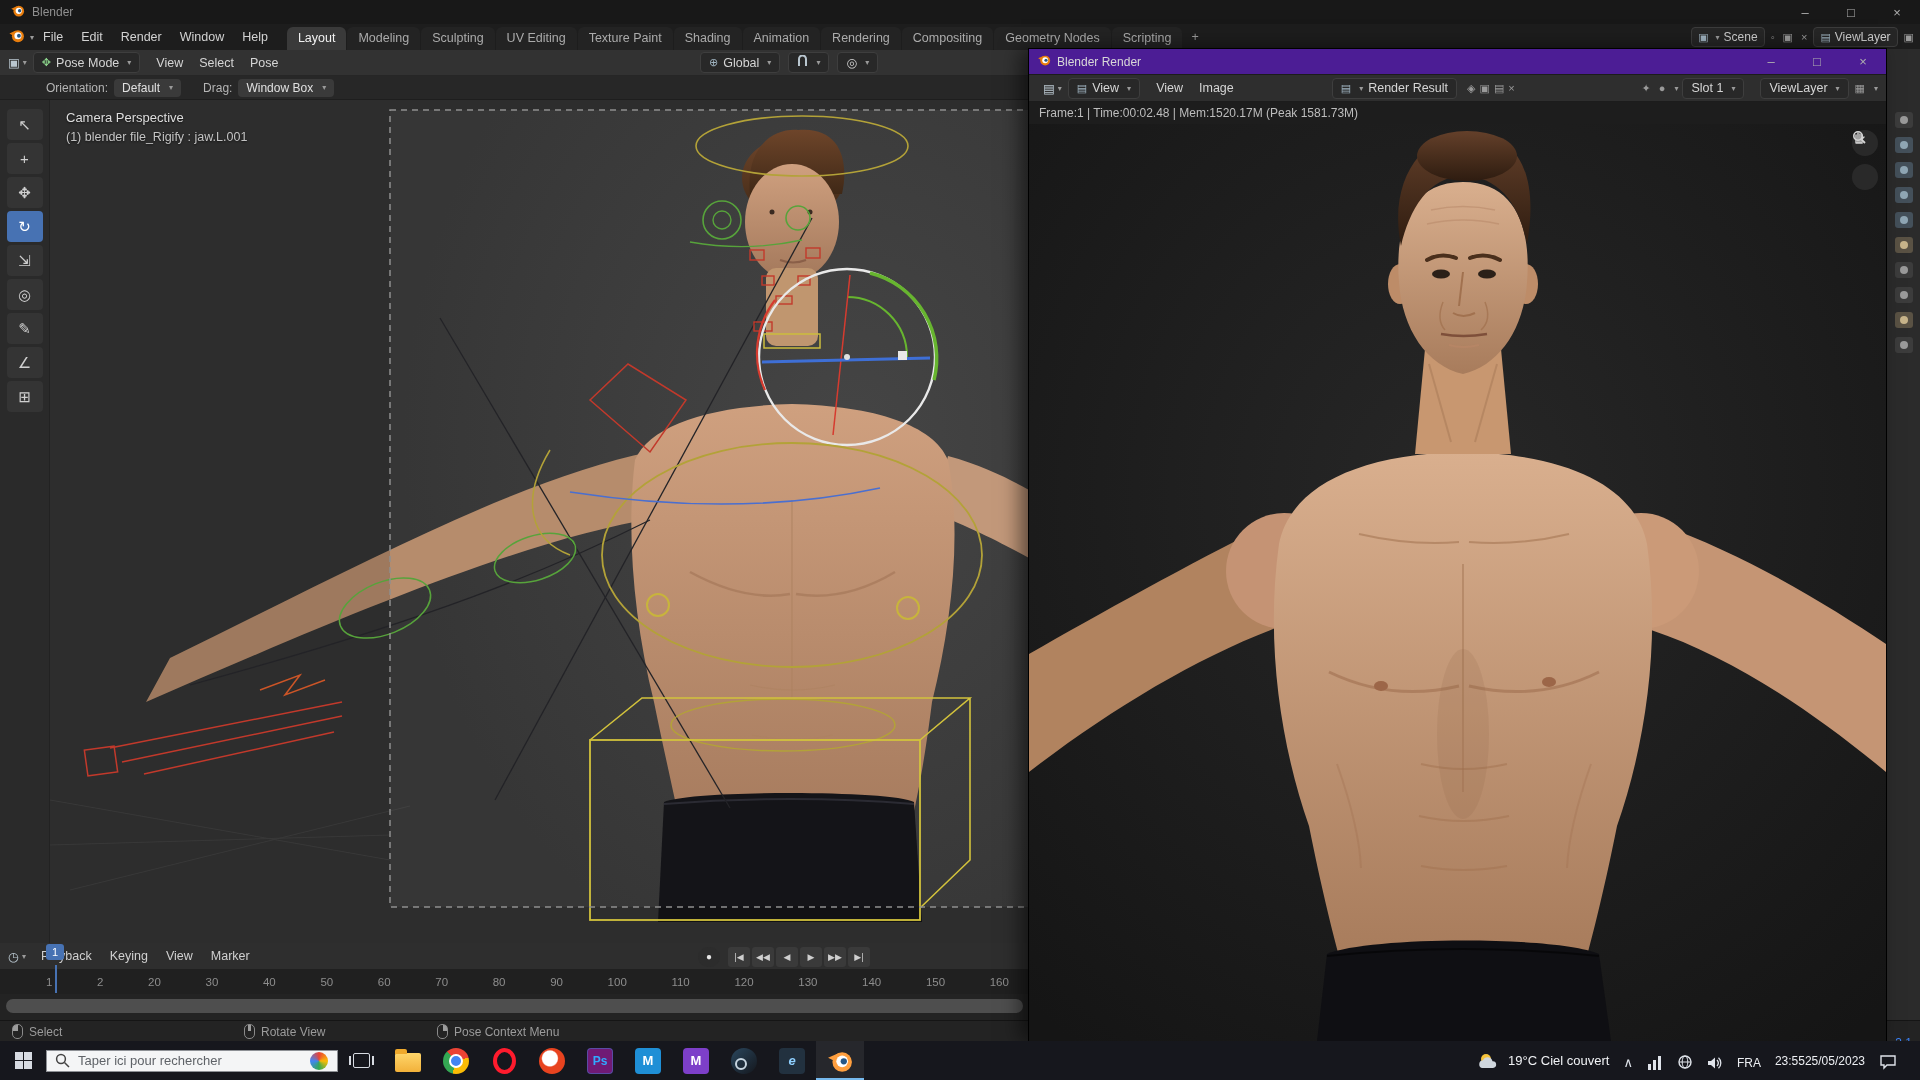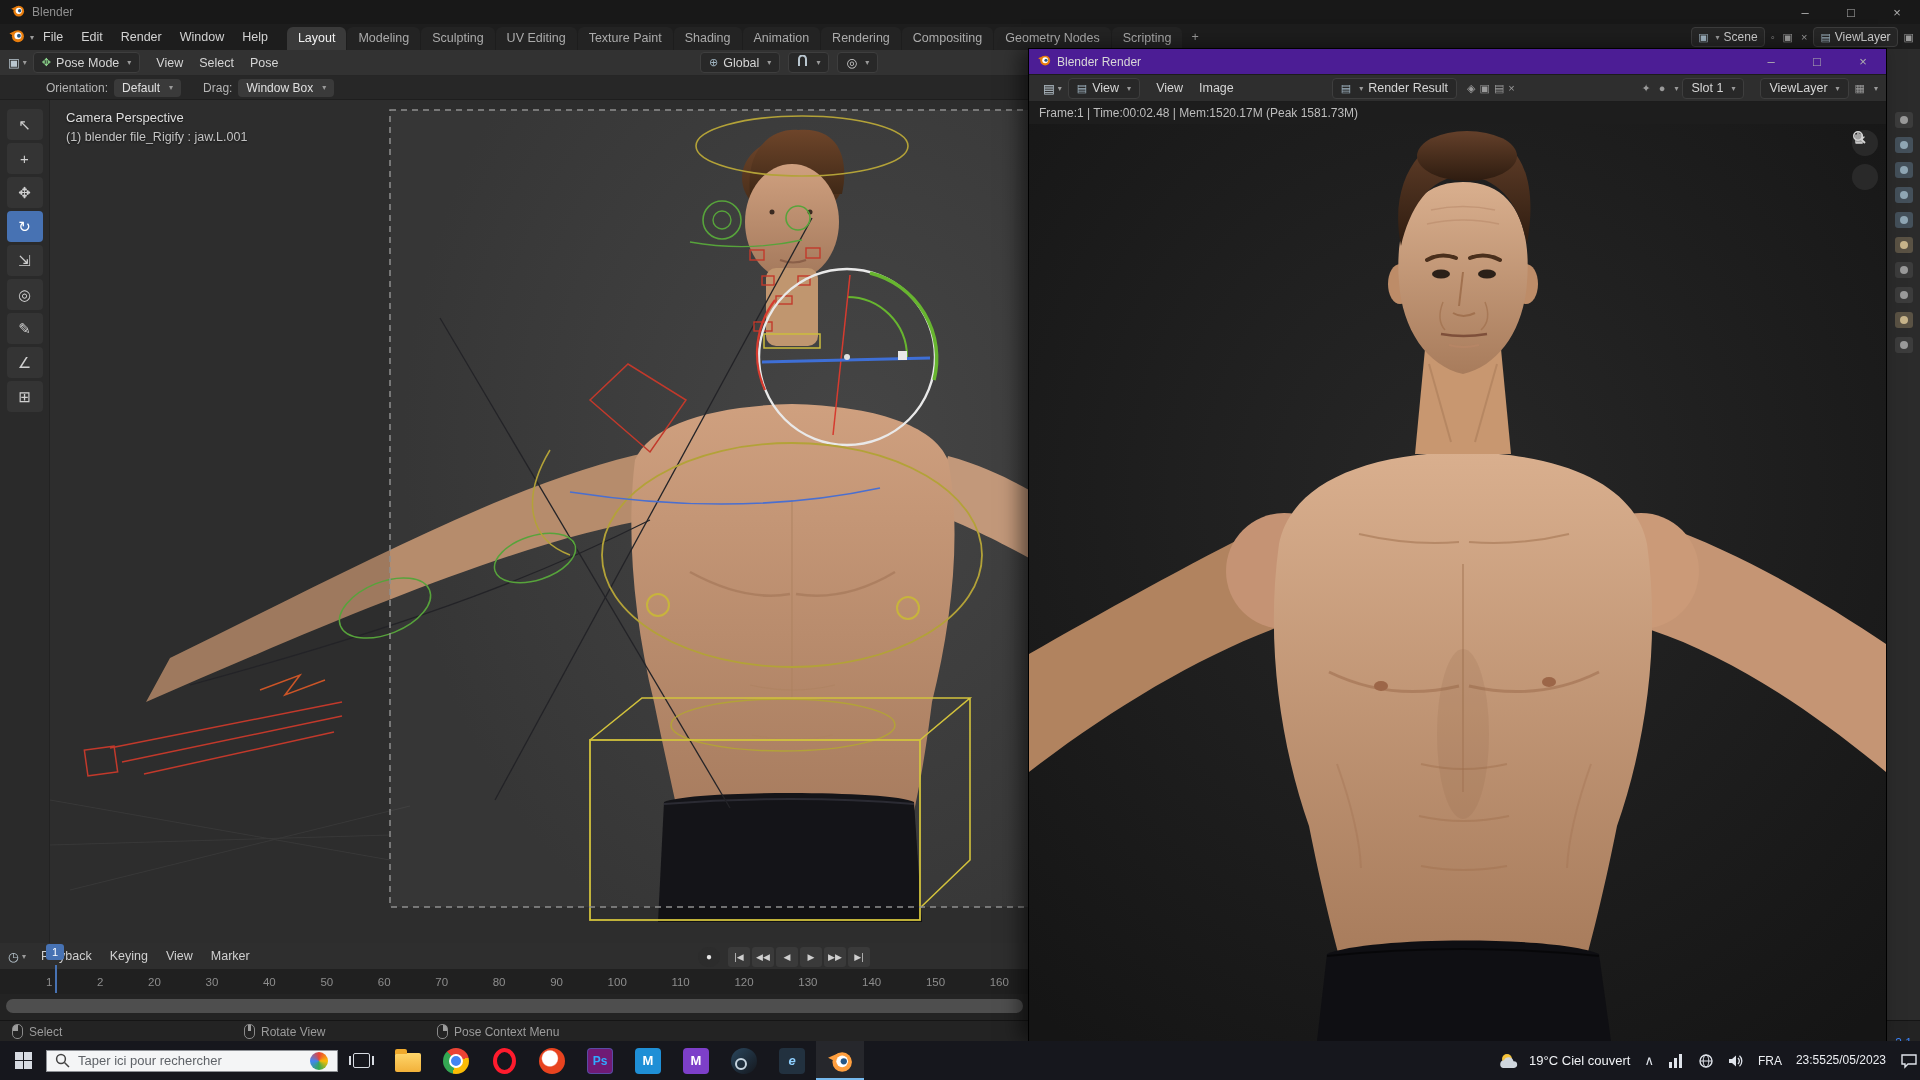--- a/index.html
+++ b/index.html
@@ -118,21 +118,21 @@
   .chrome::after{content:"";position:absolute;inset:6px;border-radius:50%;background:#4285f4;border:2.5px solid #fff}
   .opera{width:23px;height:26px;border-radius:50%;border:4.5px solid #ff1b2d}
   .roundapp{width:26px;height:26px;border-radius:50%;background:radial-gradient(circle at 42% 40%,#fff 0 34%,#e8431f 40% 100%)}
   .sqapp{width:26px;height:26px;border-radius:4px;display:flex;align-items:center;justify-content:center;font-weight:bold;font-size:13px}
   .ps{background:#701a75;color:#31a8ff;border:1px solid rgba(49,168,255,.35);font-size:12px}
   .mblue{background:#1f8fd6;color:#fff}
   .mpurple{background:#7d3fc9;color:#fff}
   .steam{width:26px;height:26px;border-radius:50%;background:linear-gradient(135deg,#2a475e,#14171d);position:relative}
   .steam::after{content:"";position:absolute;left:4px;bottom:4px;width:8px;height:8px;border-radius:50%;border:2px solid #c7d5e0}
   .emule{background:#22313f;color:#8fd0ff;font-style:italic}
-  .tray{margin-left:auto;display:flex;align-items:center;gap:14px;padding-right:2px}
+  .tray{margin-left:auto;display:flex;align-items:flex-end;gap:14px;padding-right:23px}
   .trayico{display:flex;align-items:center;justify-content:center;color:#dfe3ea}
   .weather{display:flex;align-items:center;gap:7px;font-size:13px;color:#f0f2f5}
   .clock{display:flex;flex-direction:row;align-items:flex-end;font-size:12px;line-height:1.3;color:#eceef2}
   .lang{font-size:12px;color:#eceef2}
 </style>
 </head>
 <body>
 
 <div id="screen">
 

